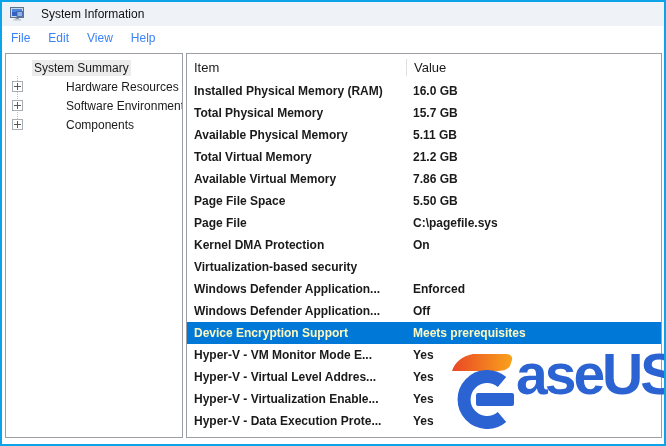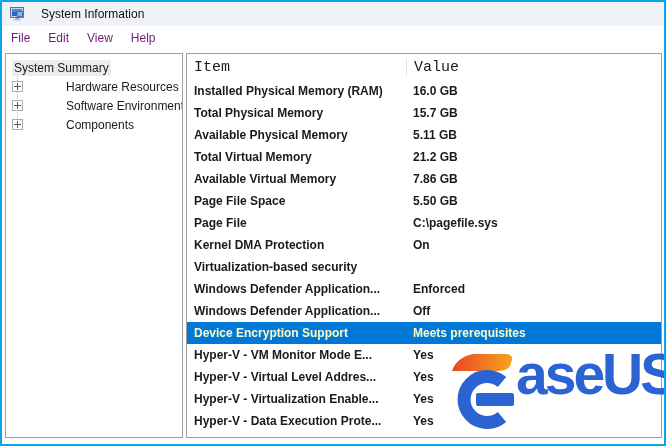--- a/index.html
+++ b/index.html
@@ -7,39 +7,39 @@
     position:relative; width:666px; height:446px; box-sizing:border-box;
     border:2px solid var(--window-border,#0ba4e8); background:#fff; overflow:hidden;
     font-family:"Liberation Sans","DejaVu Sans",sans-serif; color:#1a1a1a;
     -webkit-font-smoothing:antialiased;
   }
   
   .titlebar { height:24px; background:#eff2f7; display:flex; align-items:center; padding:0 8px; gap:16px; }
   .titlebar .title { font-size:12px; color:#101010; }
   
   .menubar { height:24px; background:#fff; display:flex; align-items:center; padding-left:0; }
-  .menu-item { font-size:12px; padding:3px 9px; color:#701a75; }
+  .menu-item { font-size:12px; padding:3px 9px; color:#3b82f6; }
   
   .content { position:absolute; top:50px; left:0; right:0; bottom:0; background:#fff; }
   .pane { position:absolute; top:1px; height:385px; box-sizing:border-box; border:1px solid #9b9fa5; background:#fff; overflow:hidden; }
   .left-pane  { left:3px;   width:178px; padding-top:4px; }
   .right-pane { left:184px; width:476px; }
   
   .tree-row { height:19px; display:flex; align-items:center; font-size:12px; white-space:nowrap; position:relative; z-index:1; }
   .tree-root  { padding-left:6px; }
   .tree-child { padding-left:6px;gap:36px; }
   .tree-label { padding:1px 2px; }
-  .tree-row.selected > .tree-label { background:#ececec; }
+  .tree-row.selected > .tree-label { background:#ececec;margin-left:20px; }
   .expander { width:9px; height:9px; box-sizing:content-box; border:1px solid #a9aeb5; background:#fff; position:relative; margin-right:5px; flex:none; }
   .expander::before { content:""; position:absolute; left:1px; right:1px; top:4px; height:1px; background:#595959; }
   .expander::after  { content:""; position:absolute; top:1px; bottom:1px; left:4px; width:1px; background:#595959; }
   .tree-vline { position:absolute; left:11px; top:22px; width:1px; height:46px; z-index:0;
     background:repeating-linear-gradient(to bottom,#bdbdbd 0 1px,transparent 1px 2px); }
   
-  .list-header { height:26px; display:grid; grid-template-columns:219px 1fr; align-items:center; font-size:15px;font-family:Liberation Mono, monospace; }
+  .list-header { height:26px; display:grid; grid-template-columns:219px 1fr; align-items:center; font-size:13px; }
   .list-header .hcell { padding-left:7px; white-space:nowrap; }
   .list-header .hcell.value { border-left:1px solid #e0e0e0; line-height:17px; height:17px; }
   .list-row { height:22px; display:grid; grid-template-columns:219px 1fr; align-items:center; font-size:12px; }
   .list-row .cell { padding-left:7px; white-space:nowrap; overflow:hidden;font-weight:bold; }
   .list-row.selected { background:var(--accent-selection,#0078d7); color:#fef9c3; }
   
   .watermark { position:absolute; left:449px; top:301px; display:flex; align-items:flex-start; pointer-events:none; }
   .wordmark { font-size:57px; font-weight:bold; line-height:1; letter-spacing:-3px;
     color:var(--logo-blue,#2b63d3); margin-left:1px; margin-top:-7px;
     font-family:"Liberation Sans","DejaVu Sans",sans-serif; }

